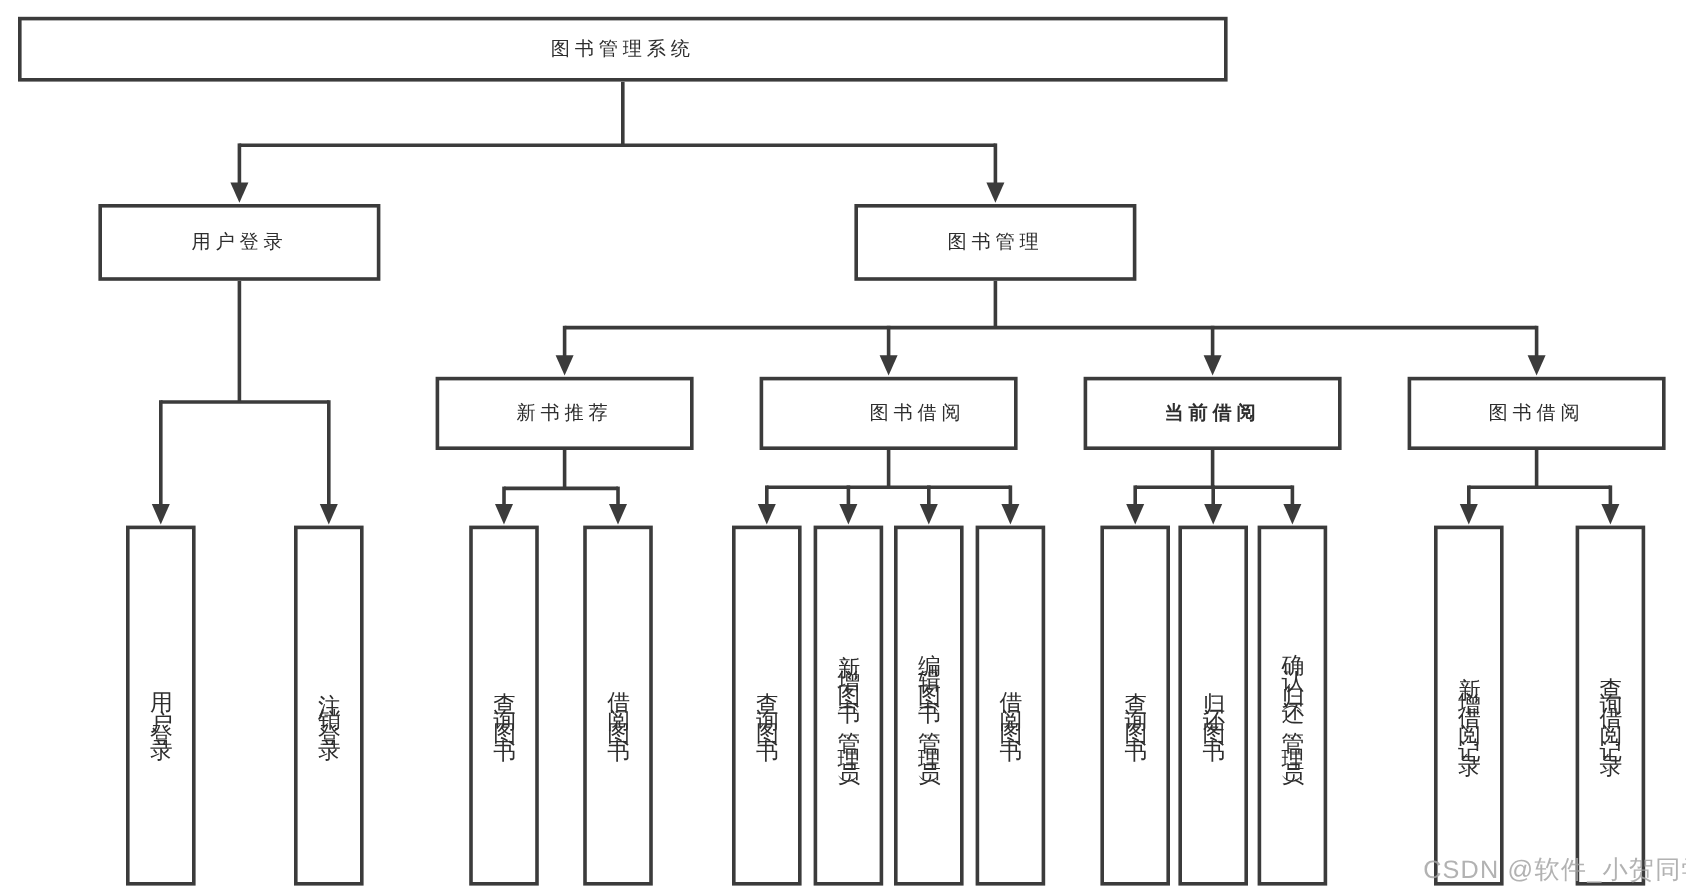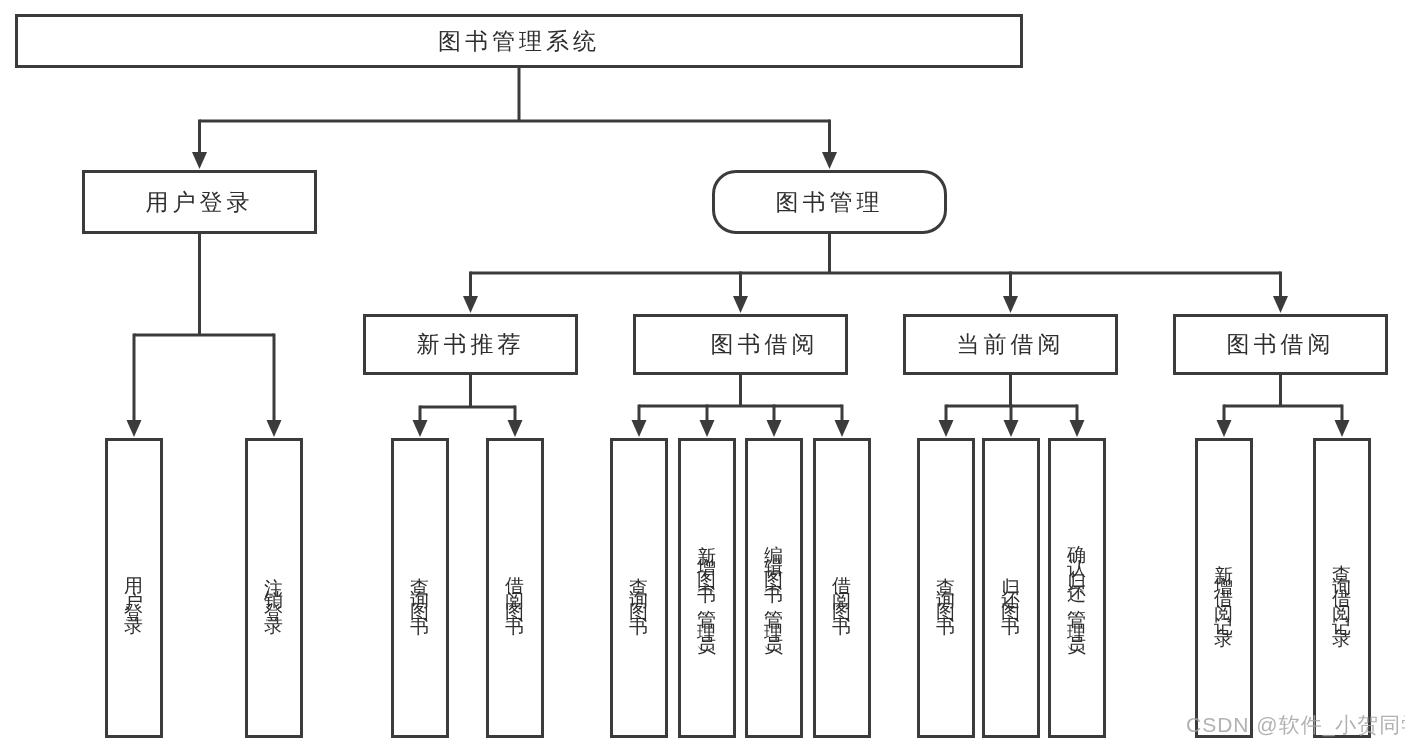--- a/index.html
+++ b/index.html
@@ -10,29 +10,29 @@
     overflow:hidden;
     font-family:"Liberation Sans","DejaVu Sans",sans-serif;
   }
   svg.connectors{position:absolute;left:0;top:0;z-index:1;}
   .hbox{
     position:absolute;z-index:2;
     box-sizing:border-box;
     border:3px solid #3b3b3b;
     background:#ffffff;
     display:flex;align-items:center;justify-content:center;
-    font-size:23px;color:#2e2e2e;letter-spacing:4px;
+    font-size:16px;color:#2e2e2e;letter-spacing:4px;
     white-space:nowrap;
   }
   .root-box{left:15px;top:14px;width:1008px;height:54px;}
   .b-user {left:82px; top:170px;width:235px;height:64px;}
-  .b-book {left:712px;top:170px;width:235px;height:64px;border-radius:24px;}
+  .b-book {left:712px;top:170px;width:235px;height:64px;}
   .m1{left:363px; top:314px;width:215px;height:61px;text-align:center;}
   .m2{left:633px; top:314px;width:215px;height:61px;padding-left:48px;}
-  .m3{left:903px; top:314px;width:215px;height:61px;}
+  .m3{left:903px; top:314px;width:215px;height:61px;font-weight:bold;}
   .m4{left:1173px;top:314px;width:215px;height:61px;}
   .vbox{
     position:absolute;z-index:2;top:438px;
     width:58px;height:300px;
     box-sizing:border-box;
     border:3px solid #3b3b3b;
     background:#ffffff;
     display:flex;align-items:center;justify-content:center;
   }
   .vtext{

